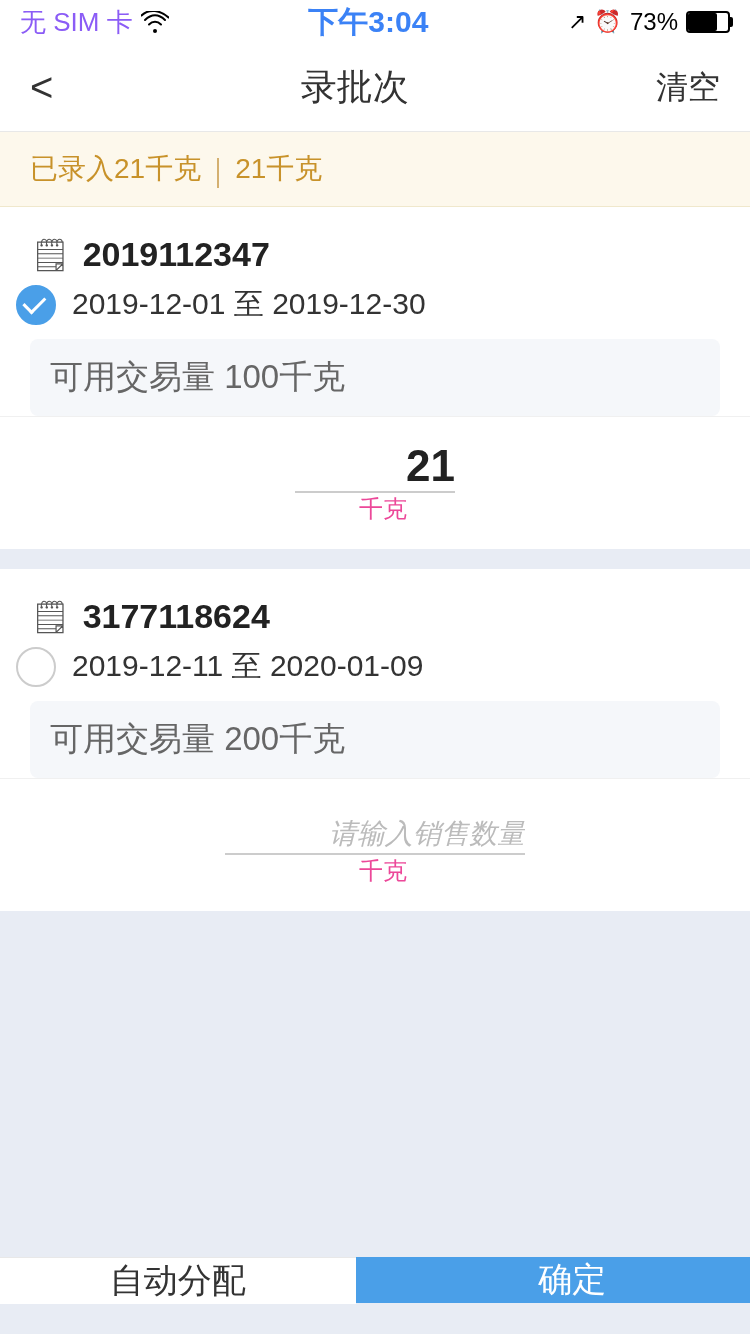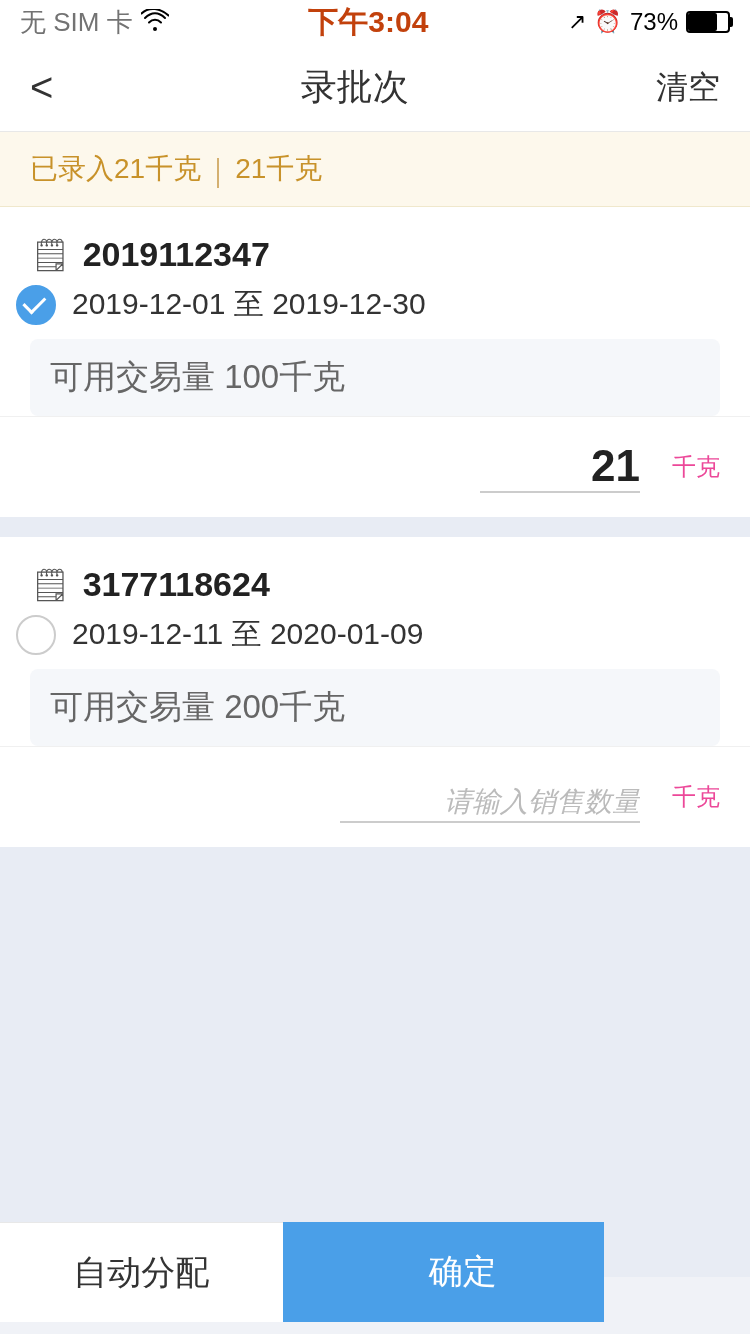--- a/index.html
+++ b/index.html
@@ -17,29 +17,29 @@
       display: flex;
       align-items: center;
       justify-content: space-between;
       background: #fff;
       height: 44px;
       padding: 0 20px;
       font-size: 28px;
     }
     .status-left {
       display: flex;
-      align-items: center;
+      align-items: flex-end;
       gap: 8px;
       font-size: 26px;
-      color: #737373;
+      color: #8b5cf6;
     }
     .status-center {
       font-size: 30px;
       font-weight: 600;
-      color: #c2410c;
+      color: #3b82f6;
     }
     .status-right {
       display: flex;
       align-items: center;
       gap: 8px;
       font-size: 24px;
       color: #000;
     }
     .battery-box {
       display: flex;
@@ -176,23 +176,23 @@
       font-size: 33px;
       color: #666;
     }
 
     
     .qty-row {
       display: flex;
       align-items: center;
       justify-content: flex-end;
       padding: 24px 30px;
-      gap: 16px;
       background: #fff;
       border-top: 1px solid #f0f0f0;
+      flex-direction: column;
     }
     .qty-input {
       font-size: 44px;
       font-weight: 600;
       color: #222;
       border: none;
       border-bottom: 2px solid #ccc;
       text-align: right;
       width: 160px;
       background: transparent;
@@ -223,25 +223,26 @@
     
     .bottom-spacer {
       flex: 1;
       background: #e8ecf4;
       min-height: 400px;
     }
 
     
     .action-bar {
       position: fixed;
-      bottom: 12px;
+      bottom: 4px;
       left: 0;
-      width: 604px;
+      width: 750px;
       height: 100px;
       display: flex;
+      align-items: center;
     }
     .btn-auto {
       flex: 1;
       background: #fff;
       font-size: 34px;
       color: #333;
       border: none;
       border-top: 1px solid #e8e8e8;
       cursor: pointer;
       display: flex; align-items: center; justify-content: center;

